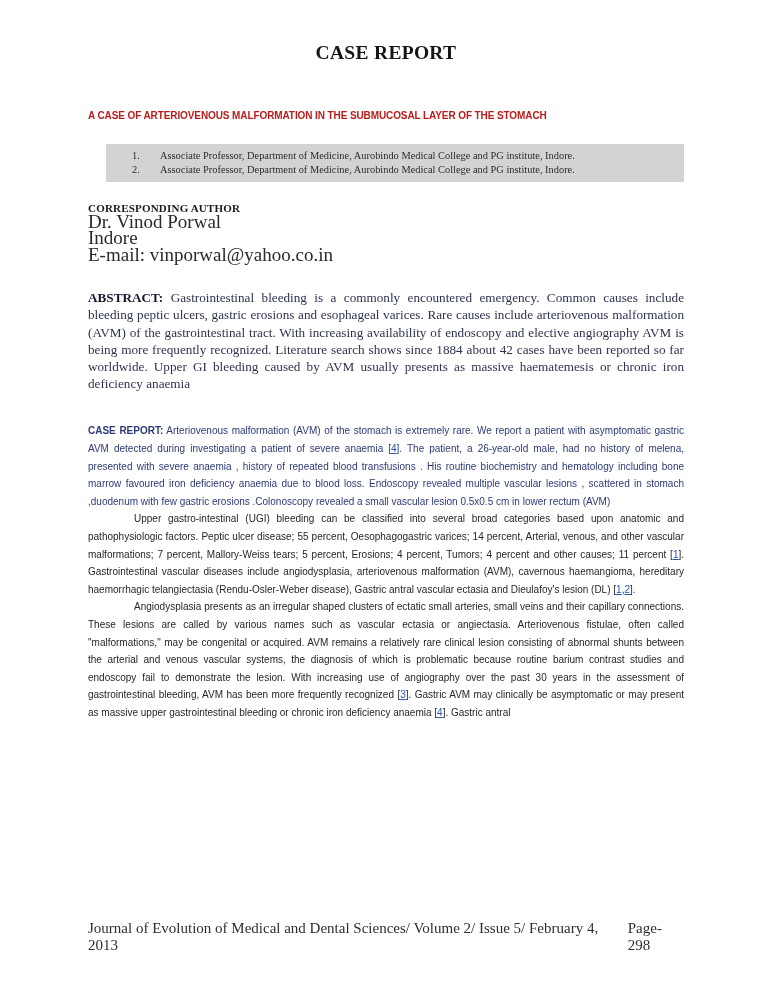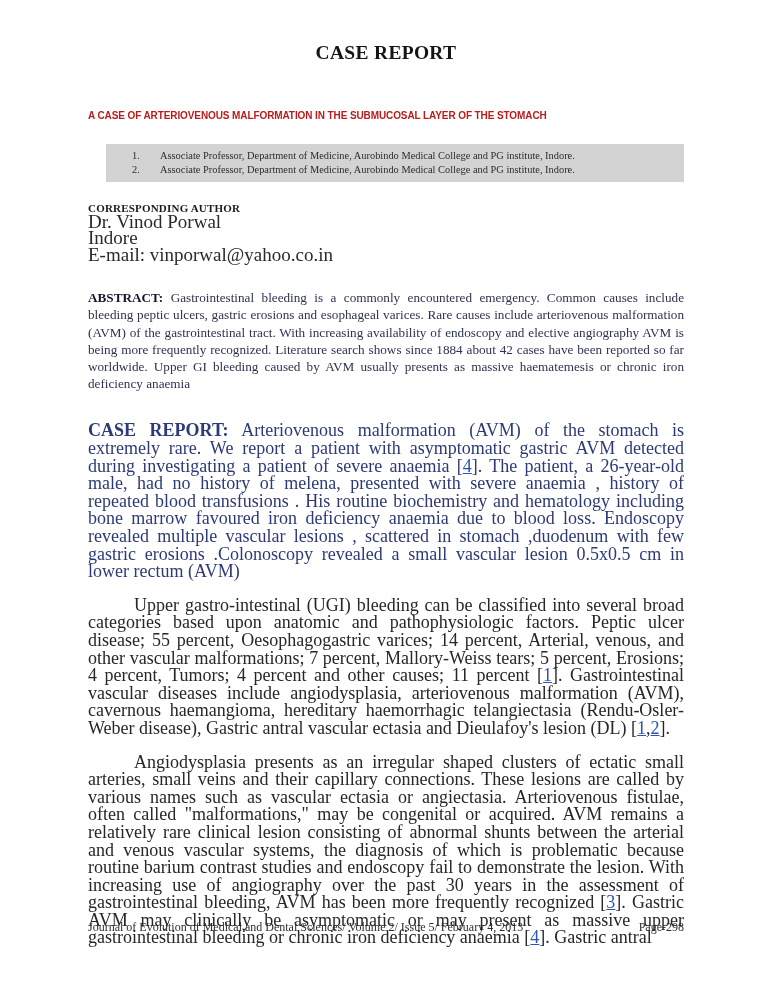--- a/index.html
+++ b/index.html
@@ -116,45 +116,45 @@
     line-height: 17.2px;
     color: #343a5c;
     text-align: justify;
   }
 
   
   .body-block { margin-top: 30px; }
 
   p.para {
     margin: 0;
-    font-family: Liberation Serif, serif;
-    font-size: 18px;
+    font-family: Liberation Sans, sans-serif;
+    font-size: 10px;
     line-height: 17.6px;
     text-align: justify;
   }
   p.para.blue { color: #2d3a76; }
-  p.para.dark { color: #26262b; margin-top: 16px; }
+  p.para.dark { color: #26262b; }
   p.indent { text-indent: 46px; }
 
   .cite {
     color: #2b55b5;
     text-decoration: underline;
     cursor: pointer;
   }
 
   
   .footer {
     position: absolute;
     left: 88px;
     top: 920px;
     width: 596px;
     display: flex;
     justify-content: space-between;
     font-family: "Liberation Serif", serif;
-    font-size: 12px;
+    font-size: 15px;
     color: #2e2e2e;
   }
 </style>
 </head>
 <body>
 
 <div class="page">
 
   <div class="content">
 

